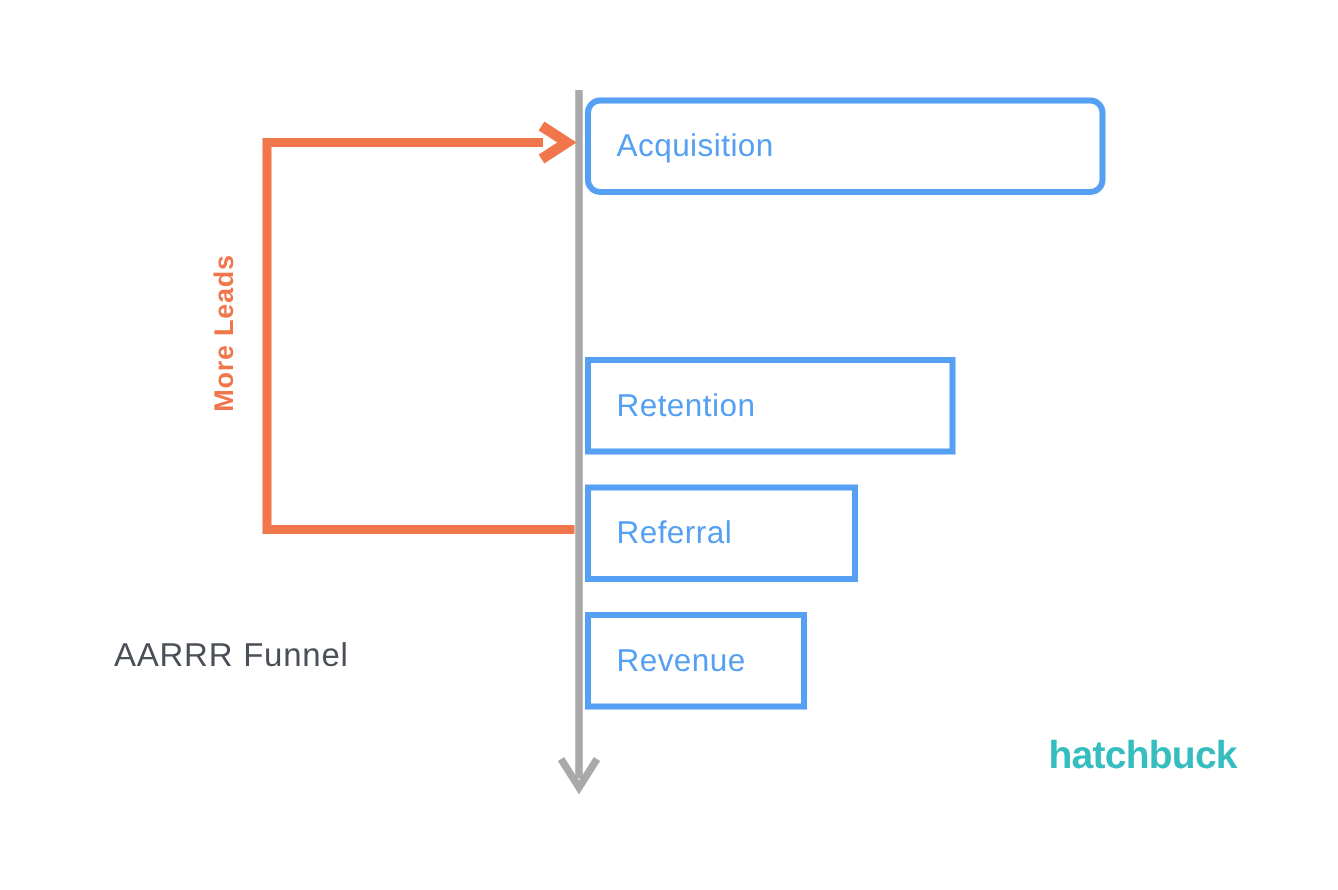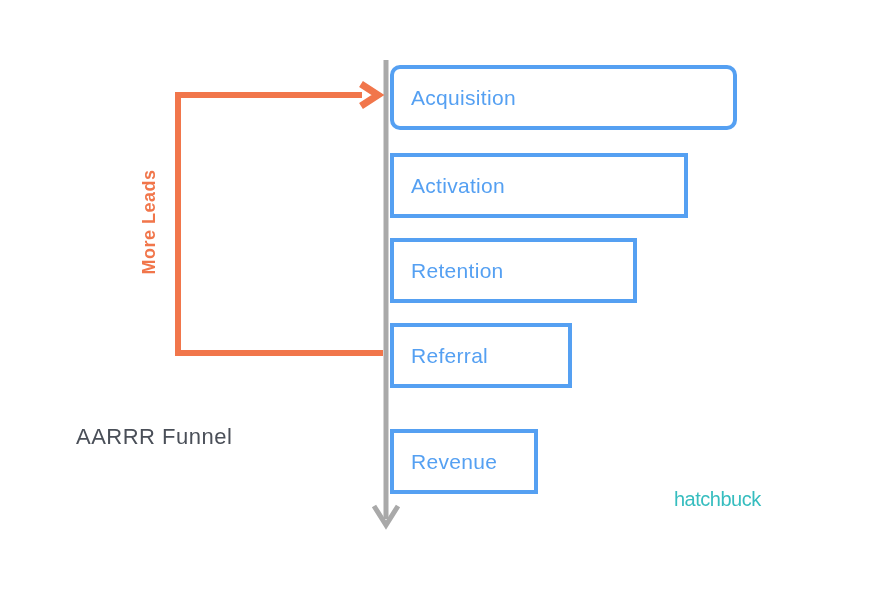--- a/index.html
+++ b/index.html
@@ -29,21 +29,21 @@
     align-items: center;
     padding-left: 17px;
     color: var(--stage-blue, #55A0F2);
     font-size: 21px;
     letter-spacing: 0.3px;
   }
   .stage-acquisition { top: 65px;  width: 347px; border-radius: 10px; }
   .stage-activation  { top: 153px; width: 298px; }
   .stage-retention   { top: 238px; width: 247px; }
   .stage-referral    { top: 323px; width: 182px; }
-  .stage-revenue     { top: 408px; width: 148px; margin-top: 21px; }
+  .stage-revenue     { top: 408px; width: 148px; }
 
   .more-leads-label {
     position: absolute;
     left: 89px;
     top: 211px;
     width: 120px;
     height: 22px;
     line-height: 22px;
     transform: rotate(-90deg);
     transform-origin: center center;
@@ -61,25 +61,25 @@
     top: 424px;
     color: var(--title-gray, #4A4F58);
     font-size: 22px;
     font-weight: 500;
     letter-spacing: 0.5px;
     white-space: nowrap;
   }
 
   .brand-logo {
     position: absolute;
-    left: 674px;
+    left: 699px;
     top: 488px;
     color: var(--brand-teal, #36BDBF);
-    font-size: 20px;
-    font-weight: normal;
+    font-size: 26px;
+    font-weight: bold;
     letter-spacing: -0.5px;
     white-space: nowrap;
   }
 </style>
 </head>
 <body>
 
 <div class="canvas">
 
   <svg class="shapes" viewBox="0 0 892 593" aria-hidden="true">
@@ -87,23 +87,20 @@
     <line class="axis-line" x1="386" y1="60" x2="386" y2="519"></line>
     <polyline class="axis-arrowhead" points="374,506 386,525 398,506"></polyline>
 
     <polyline class="loop-path" points="383,353 178,353 178,95 362,95"></polyline>
     <polyline class="loop-arrowhead" points="361,84 378,95 361,106"></polyline>
   </svg>
 
   <div class="stage stage-acquisition">
     <span>Acquisition</span>
   </div>
-  <div class="stage stage-activation">
-    <span>Activation</span>
-  </div>
   <div class="stage stage-retention">
     <span>Retention</span>
   </div>
   <div class="stage stage-referral">
     <span>Referral</span>
   </div>
   <div class="stage stage-revenue">
     <span>Revenue</span>
   </div>
 

